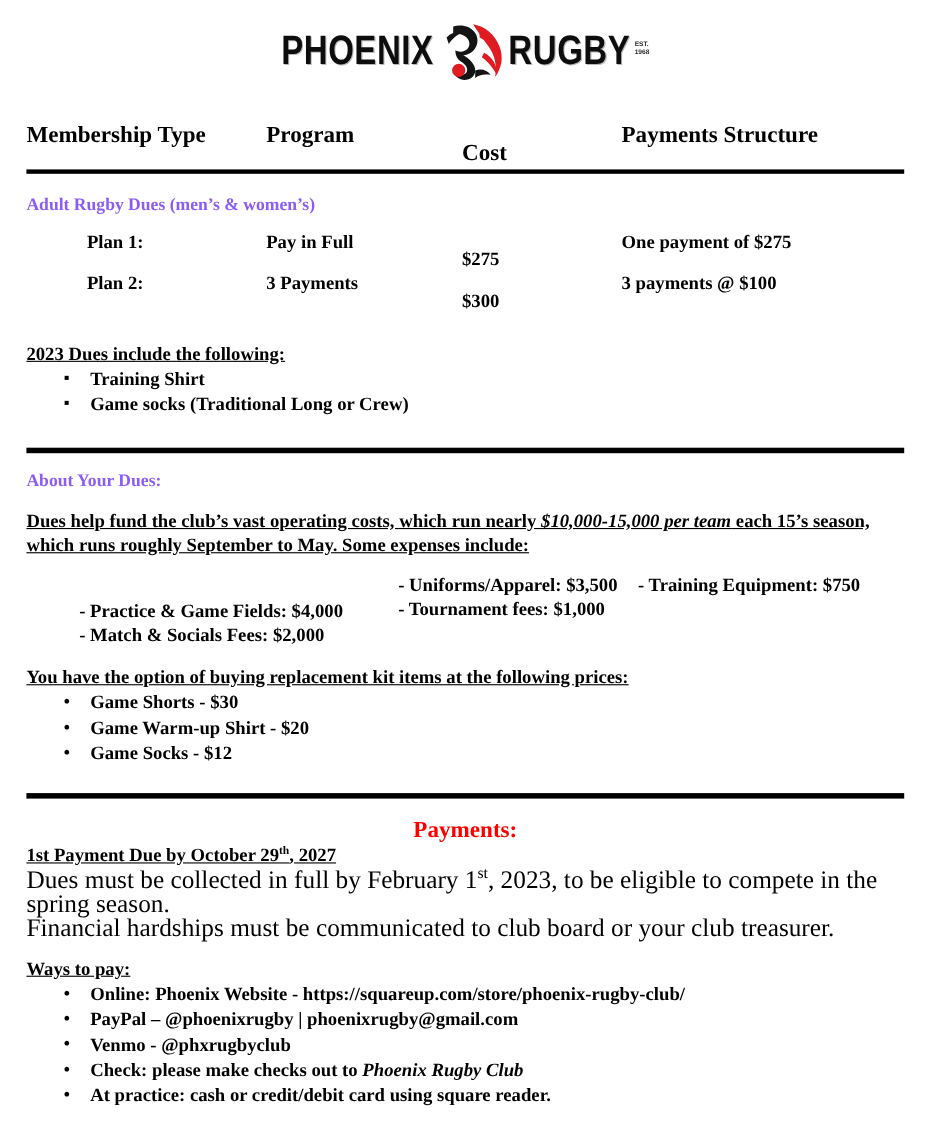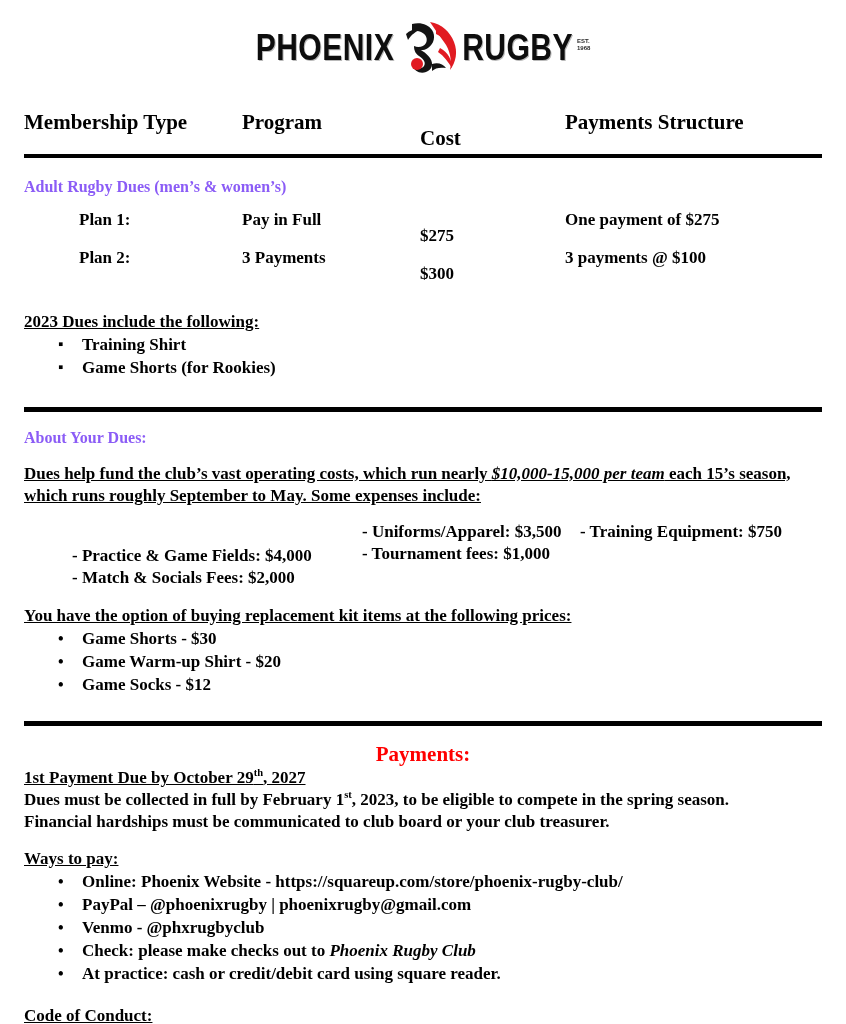--- a/index.html
+++ b/index.html
@@ -112,23 +112,23 @@
   .plan-row .col-3 { }
   .plan-row .col-4 { }
 
   .body-text {
     font-weight: bold;
     font-size: 17px;
     line-height: 22px;
     text-decoration: underline;
   }
   .body-text-nb {
-    font-size: 17px;
+    font-size: 23px;
     line-height: 22px;
-    font-weight: bold;
+    font-weight: normal;
   }
 
   ul.sq, ul.dot {
     margin: 0;
     padding-left: 58px;
     list-style: none;
   }
   ul.sq li, ul.dot li {
     font-weight: bold;
     font-size: 17px;
@@ -230,21 +230,21 @@
     <div class="col-2">3 Payments</div>
     <div class="col-3">$300</div>
     <div class="col-4">3 payments @ $100</div>
   </div>
 
   <div class="sec-gap-3"></div>
 
   <div class="body-text">2023 Dues include the following:</div>
   <ul class="sq">
     <li>Training Shirt</li>
-    <li>Game Shorts (for Rookies)</li>
+    <li>Game socks (Traditional Long or Crew)</li>
   </ul>
 
   <div style="height:28px"></div>
   <div class="rule-section"></div>
   <div style="height:17px"></div>
 
   <div class="red-head">About Your Dues:</div>
   <div style="height:16px"></div>
   <div class="body-text">
     <span>Dues help fund the club’s vast operating costs, which run nearly </span><span class="bold-ital">$10,000-15,000 per team</span><span> each 15’s season, which runs roughly September to May. Some expenses include:</span>

